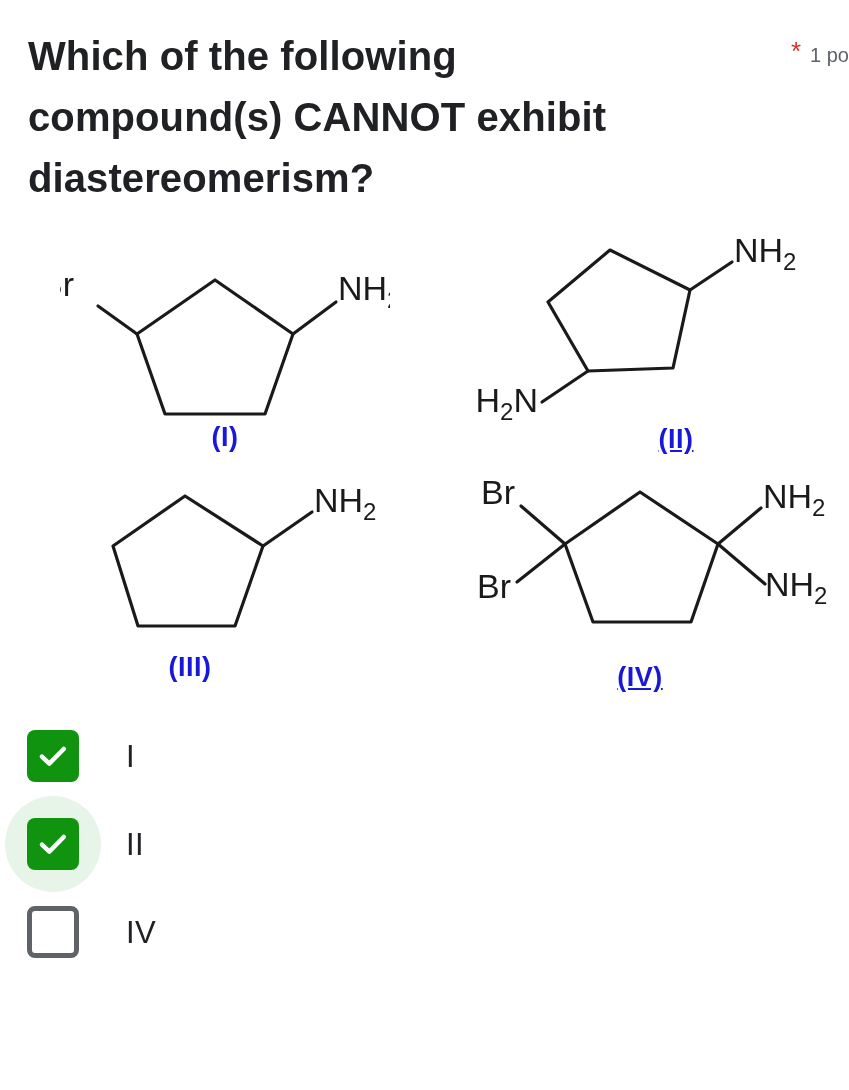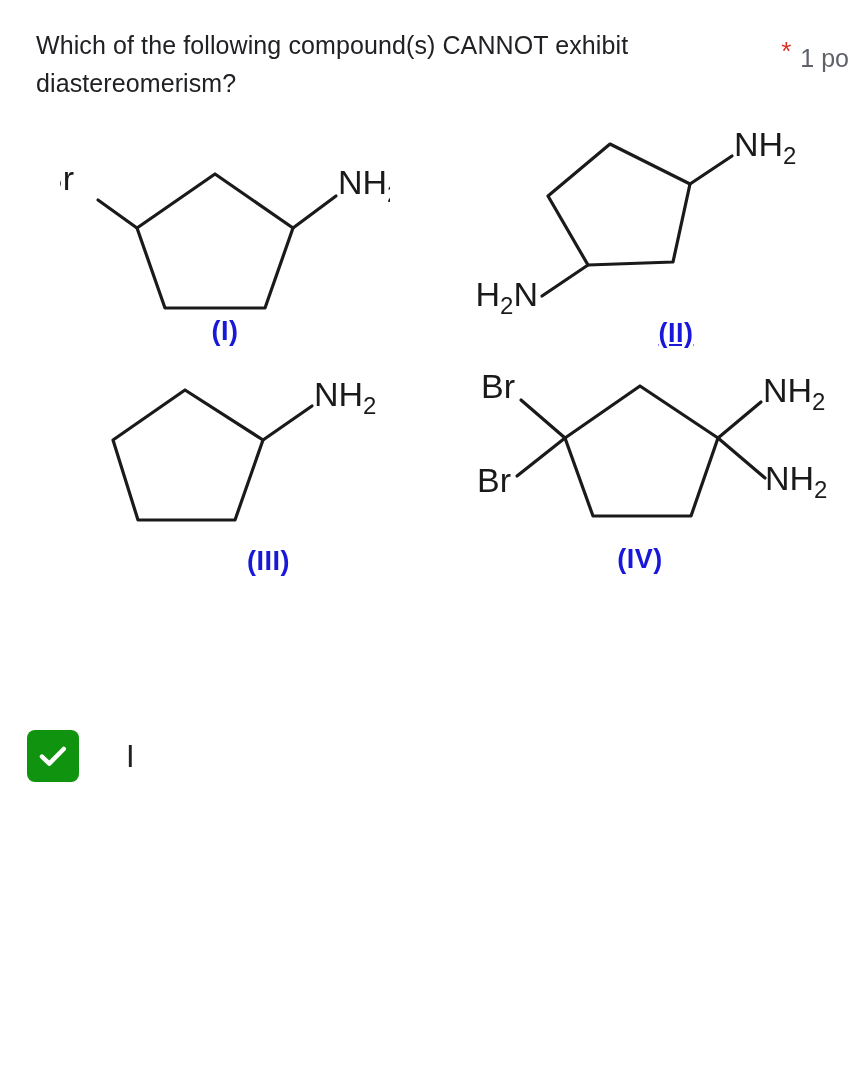--- a/index.html
+++ b/index.html
@@ -17,48 +17,47 @@
   }
 
   
   .question-block {
     position: relative;
     padding: 26px 0 0 28px;
     width: 849px;
     box-sizing: border-box;
   }
   .question-text {
-    font-size: 25px;
+    font-size: 40px;
     line-height: 1.52;
     color: #202124;
-    font-weight: 400;
+    font-weight: 700;
     letter-spacing: 0.1px;
     width: 660px;
-    margin-left: 8px;
   }
   .points-wrap {
     position: absolute;
     top: 36px;
     right: 0px;
     display: flex;
     align-items: flex-start;
     white-space: nowrap;
   }
   .required-star {
     color: #d93025;
     font-size: 26px;
     line-height: 1;
     font-family: "Liberation Sans", sans-serif;
     margin-right: 9px;
     position: relative;
     top: 2px;
   }
   .points-label {
     color: #5f6368;
-    font-size: 25px;
+    font-size: 20px;
     line-height: 1.3;
     position: relative;
     top: 6px;
   }
 
   
   .molecules {
     position: relative;
     width: 849px;
     height: 500px;
@@ -199,53 +198,70 @@
 
   <div class="mol" id="mol-3">
     <svg width="320" height="170" viewBox="0 0 320 170">
       <g fill="none" stroke="#1a1a1a" stroke-width="3.2" stroke-linecap="round" stroke-linejoin="round">
         <polygon points="85,16 163,66 135,146 38,146 13,66"></polygon>
 
         <line x1="163" y1="66" x2="212" y2="32"></line>
       </g>
       <text x="214" y="32" font-family="Liberation Sans, sans-serif" font-size="34" fill="#1a1a1a">NH<tspan font-size="24" dy="8">2</tspan></text>
     </svg>
-    <div class="mol-label" style="width:200px; margin-left:-10px; margin-top:2px;text-align:right;">(III)</div>
+    <div class="mol-label" style="width:200px; margin-left:-10px; margin-top:2px;">(III)</div>
   </div>
 
   <div class="mol" id="mol-4">
     <svg width="370" height="172" viewBox="0 0 370 172">
       <g fill="none" stroke="#1a1a1a" stroke-width="3.2" stroke-linecap="round" stroke-linejoin="round">
         <polygon points="175,18 253,70 226,148 128,148 100,70"></polygon>
 
         <line x1="100" y1="70" x2="56" y2="32"></line>
         <line x1="100" y1="70" x2="52" y2="108"></line>
 
         <line x1="253" y1="70" x2="296" y2="34"></line>
         <line x1="253" y1="70" x2="300" y2="110"></line>
       </g>
       <text x="50" y="30" font-family="Liberation Sans, sans-serif" font-size="34" fill="#1a1a1a" text-anchor="end">Br</text>
       <text x="46" y="124" font-family="Liberation Sans, sans-serif" font-size="34" fill="#1a1a1a" text-anchor="end">Br</text>
       <text x="298" y="34" font-family="Liberation Sans, sans-serif" font-size="34" fill="#1a1a1a">NH<tspan font-size="24" dy="8">2</tspan></text>
       <text x="300" y="122" font-family="Liberation Sans, sans-serif" font-size="34" fill="#1a1a1a">NH<tspan font-size="24" dy="8">2</tspan></text>
     </svg>
-    <div class="mol-label" style="width:370px; margin-left:-10px; margin-top:4px;">(IV)</div>
+    <div class="mol-label" style="width:370px; margin-left:-10px; margin-top:16px;text-decoration:underline;">(IV)</div>
   </div>
 
 </div>
 
 <div class="options">
 
   <div class="option-row">
     <div class="cb-wrap">
       <div class="checkbox checked">
         <svg width="34" height="34" viewBox="0 0 24 24">
           <path d="M4.2 12.4 L9.4 17.4 L19.6 7.0" fill="none" stroke="#ffffff" stroke-width="3.1" stroke-linecap="round" stroke-linejoin="round"></path>
         </svg>
       </div>
     </div>
     <span class="option-label">I</span>
   </div>
 
-
-
+  <div class="option-row">
+    <div class="cb-wrap">
+      <div class="halo"></div>
+      <div class="checkbox checked">
+        <svg width="34" height="34" viewBox="0 0 24 24">
+          <path d="M4.2 12.4 L9.4 17.4 L19.6 7.0" fill="none" stroke="#ffffff" stroke-width="3.1" stroke-linecap="round" stroke-linejoin="round"></path>
+        </svg>
+      </div>
+    </div>
+    <span class="option-label">II</span>
+  </div>
+
+
+  <div class="option-row">
+    <div class="cb-wrap">
+      <div class="checkbox unchecked"></div>
+    </div>
+    <span class="option-label">IV</span>
+  </div>
 
 </div>
 
 </body></html>

